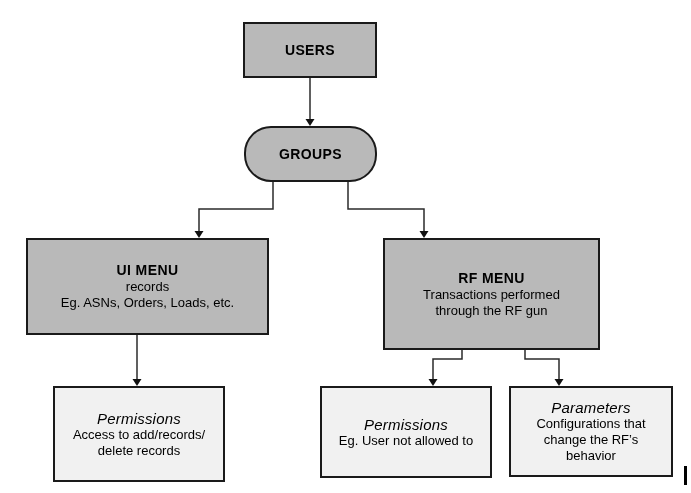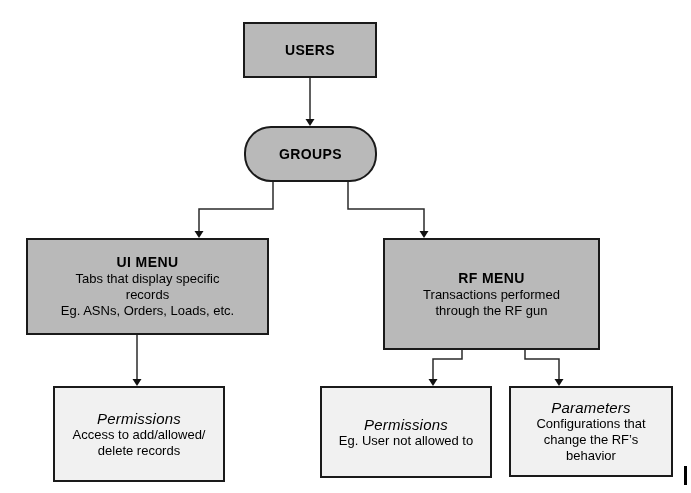--- a/index.html
+++ b/index.html
@@ -84,34 +84,33 @@
   <div class="node gray" style="left:243px; top:22px; width:134px; height:56px;">
     <div class="node-title">USERS</div>
   </div>
 
   <div class="node gray" style="left:244px; top:126px; width:133px; height:56px;border-radius:27px;">
     <div class="node-title">GROUPS</div>
   </div>
 
   <div class="node gray" style="left:26px; top:238px; width:243px; height:97px;">
     <div class="node-title">UI MENU</div>
-    <div class="node-line">Tabs that display specific</div>
     <div class="node-line">records</div>
     <div class="node-line">Eg. ASNs, Orders, Loads, etc.</div>
   </div>
 
   <div class="node gray" style="left:383px; top:238px; width:217px; height:112px;">
     <div class="node-title">RF MENU</div>
     <div class="node-line">Transactions performed</div>
     <div class="node-line">through the RF gun</div>
   </div>
 
   <div class="node light" style="left:53px; top:386px; width:172px; height:96px;">
     <div class="node-title italic">Permissions</div>
-    <div class="node-line">Access to add/allowed/</div>
+    <div class="node-line">Access to add/records/</div>
     <div class="node-line">delete records</div>
   </div>
 
   <div class="node light" style="left:320px; top:386px; width:172px; height:92px;">
     <div class="node-title italic">Permissions</div>
     <div class="node-line">Eg. User not allowed to</div>
   </div>
 
   <div class="node light" style="left:509px; top:386px; width:164px; height:91px;">
     <div class="node-title italic">Parameters</div>

